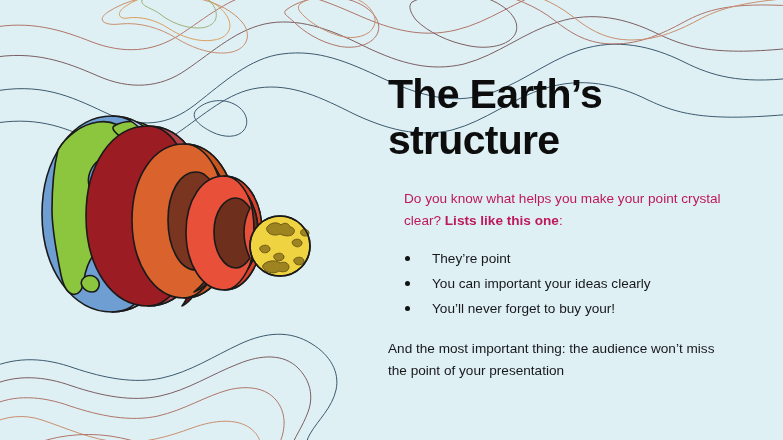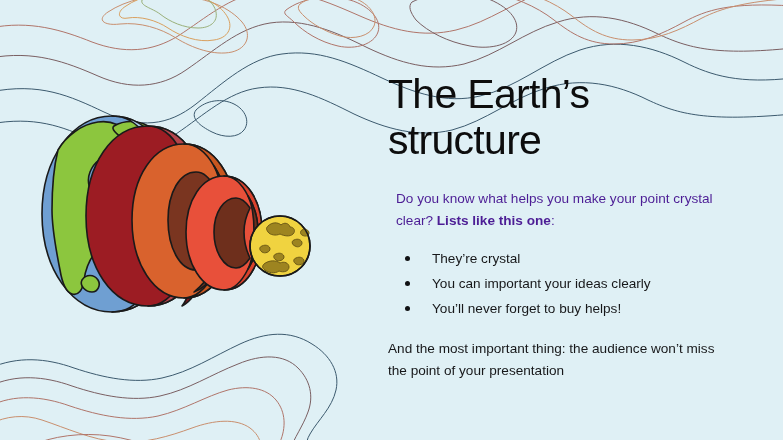--- a/index.html
+++ b/index.html
@@ -43,29 +43,29 @@
   #text-column {
     position: absolute;
     left: 388px;
     top: 72px;
     width: 336px;
   }
   #slide-title {
     margin: 0;
     font-size: 41px;
     line-height: 1.12;
-    font-weight: normal;
+    font-weight: bold;
     letter-spacing: -0.7px;
     color: #0d0d0d;
   }
   #intro-paragraph {
-    margin: 24px 0 0 8px;
+    margin: 24px 0 0 16px;
     font-size: 13.6px;
     line-height: 1.62;
-    color: #4c1d95;
+    color: #be185d;
   }
   #intro-paragraph .bold-run {
     font-weight: bold;
   }
   #bullet-list {
     list-style: none;
     margin: 16px 0 0 0;
     padding: 0;
   }
   #bullet-list li {
@@ -162,28 +162,28 @@
 
   <div id="text-column">
 
     <h1 id="slide-title">The Earth’s structure</h1>
 
     <p id="intro-paragraph"><span>Do you know what helps you make your point crystal clear? </span><span class="bold-run">Lists like this one</span><span>:</span></p>
 
     <ul id="bullet-list">
       <li>
         <span class="bullet-dot"></span>
-        <span>They’re crystal</span>
+        <span>They’re point</span>
       </li>
       <li>
         <span class="bullet-dot"></span>
         <span>You can important your ideas clearly</span>
       </li>
       <li>
         <span class="bullet-dot"></span>
-        <span>You’ll never forget to buy helps!</span>
+        <span>You’ll never forget to buy your!</span>
       </li>
     </ul>
 
     <p id="closing-paragraph">And the most important thing: the audience won’t miss the point of your presentation</p>
   </div>
 
 </div>
 
 </body></html>

